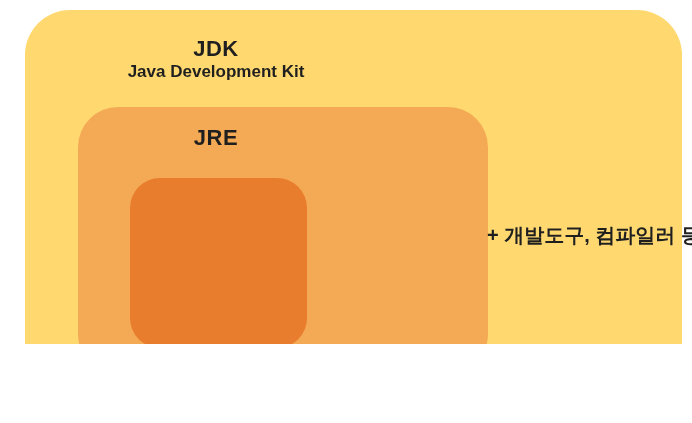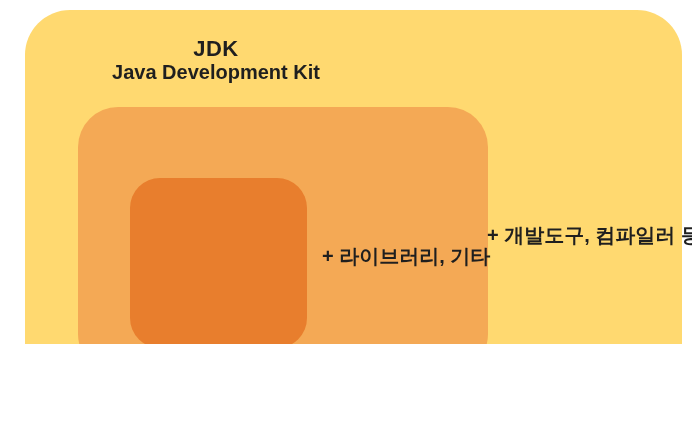--- a/index.html
+++ b/index.html
@@ -47,21 +47,21 @@
   .jdk-label { top: 36px; }
   .jre-label { top: 125px; }
   .jvm-label { top: 237px; }
   .acronym {
     font-size: 22px;
     line-height: 26px;
     font-weight: bold;
     letter-spacing: 0.5px;
   }
   .subtitle {
-    font-size: 20px;
+    font-size: 17px;
     line-height: 20px;
     font-weight: bold;
   }
   .annotation {
     position: absolute;
     font-size: 20px;
     line-height: 20px;
     font-weight: bold;
     white-space: nowrap;
   }
@@ -82,22 +82,22 @@
   <div class="box jdk-box" style="background: rgb(255, 217, 112);"></div>
   <div class="box jre-box" style="background: rgb(244, 169, 85);"></div>
   <div class="box jvm-box" style="background: rgb(232, 126, 45);"></div>
 
   <div class="label jdk-label">
     <div class="acronym">JDK</div>
     <div class="subtitle">Java Development Kit</div>
   </div>
 
   <div class="label jre-label">
+    <div class="acronym">JRE</div>
   </div>
 
   <div class="label jvm-label">
   </div>
 
-  <div class="annotation lib-annotation">+ 라이브러리, 기타</div>
 
   <div class="annotation tools-annotation">+ 개발도구, 컴파일러 등</div>
 
 </div>
 
 </body></html>

